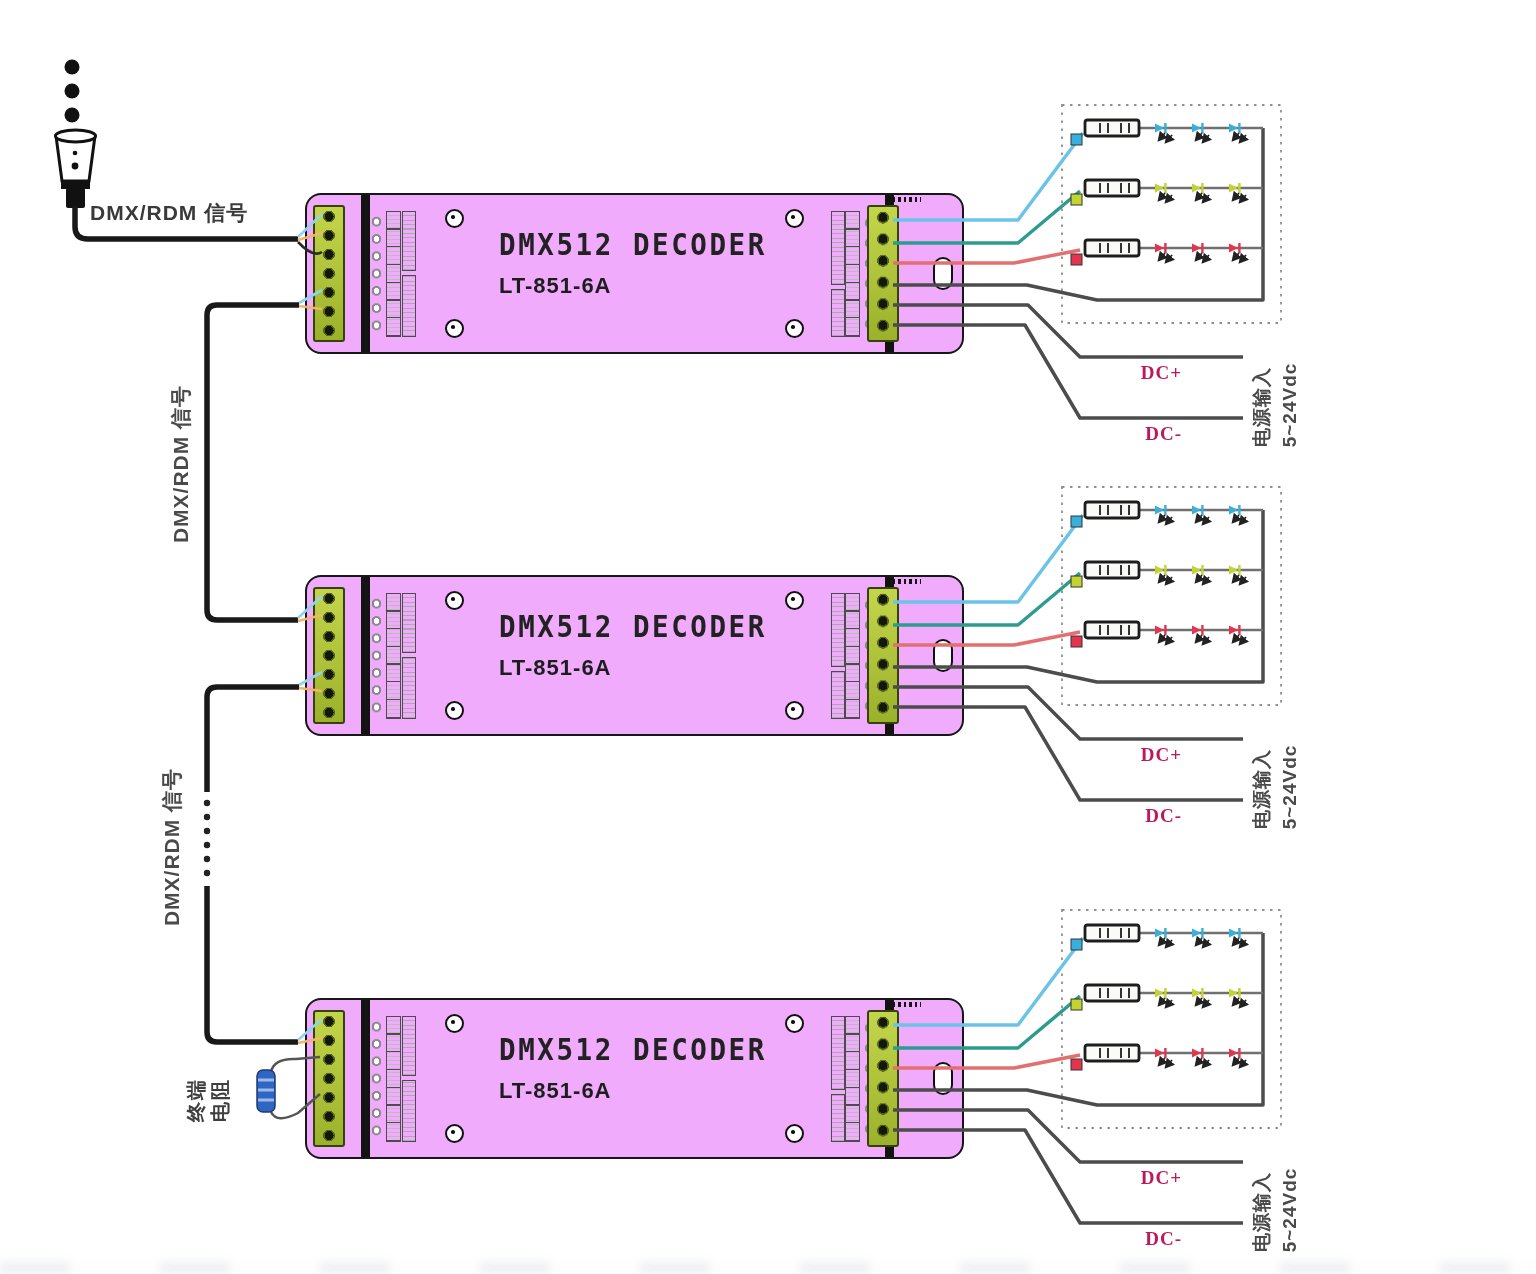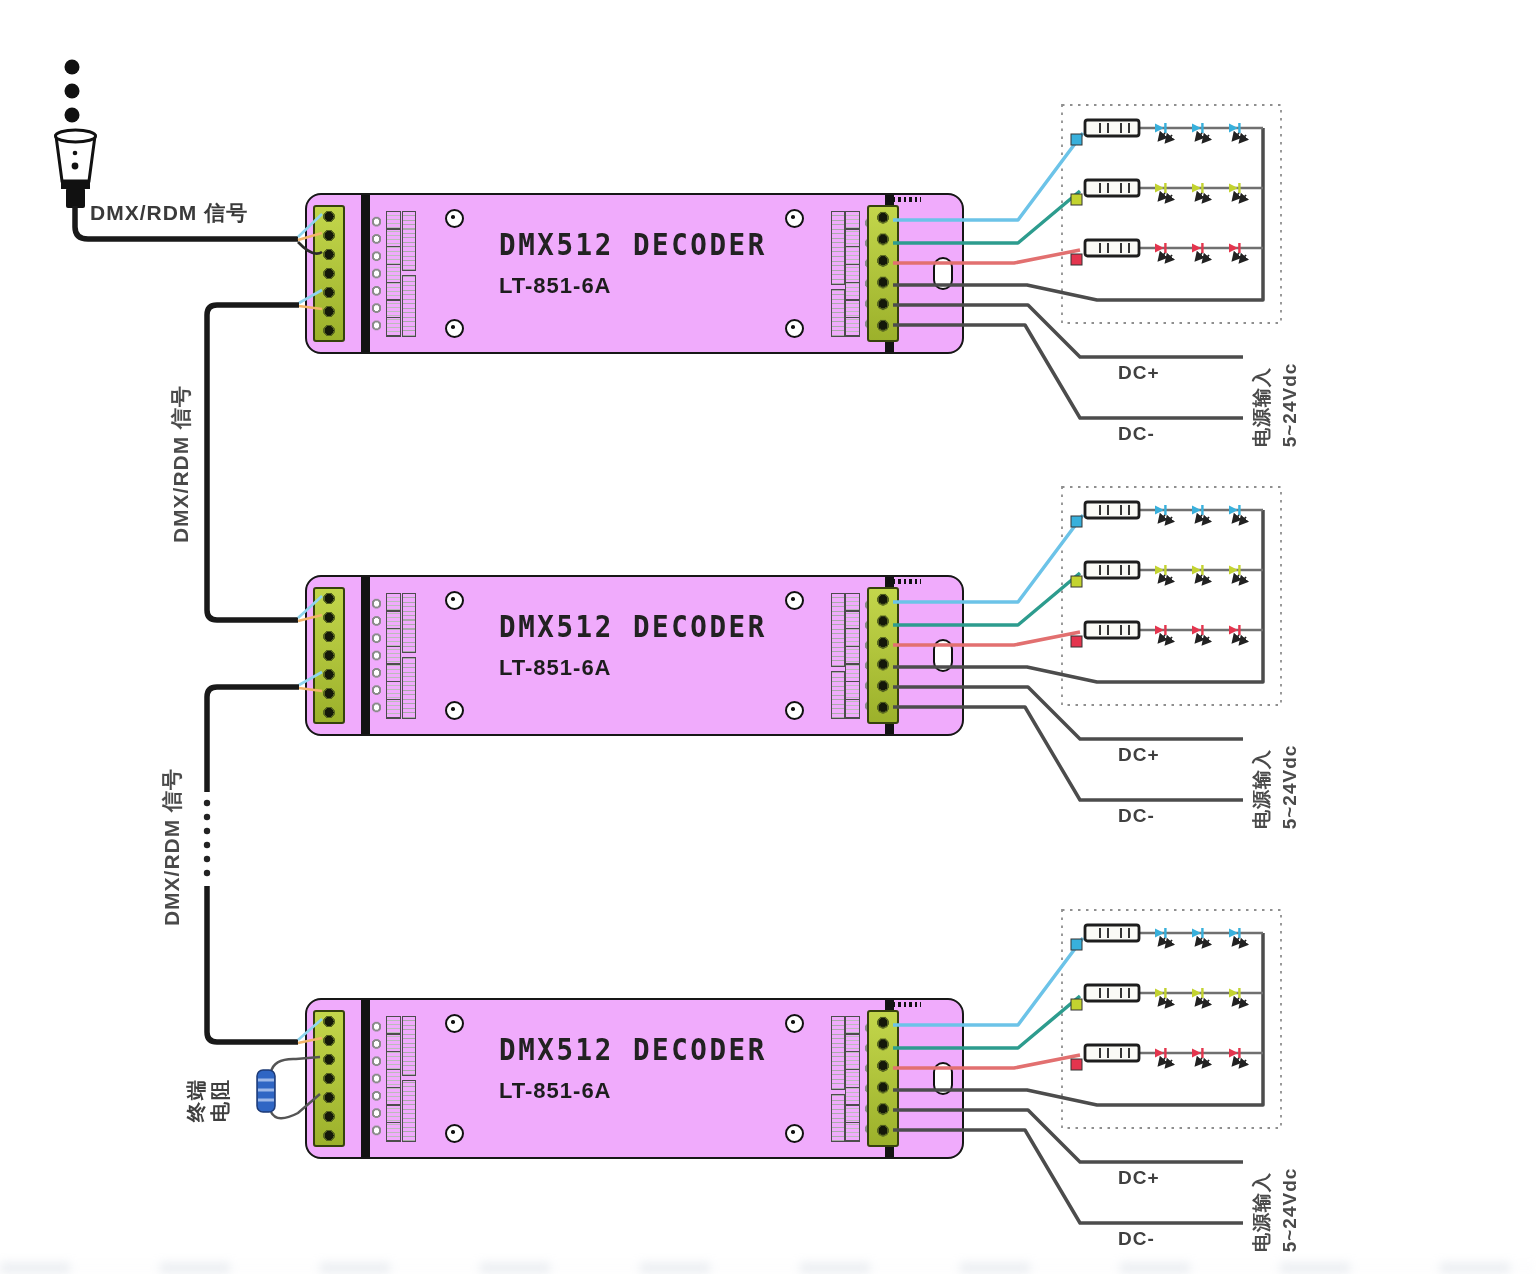--- a/index.html
+++ b/index.html
@@ -32,21 +32,21 @@
   .tblock{position:absolute;width:28px;height:133px;top:12px;border:2px solid #36420c;border-radius:3px;z-index:2;
           background-color:#aec232;background-image:
           radial-gradient(circle at 14px 9.5px,#14180a 0 4.5px,#55641e 4.5px 5.8px,rgba(0,0,0,0) 6px),
           linear-gradient(180deg,#c3d64b,#9cb12b);}
   .tblock.in{left:313px;background-size:28px 19px,28px 133px;}
   .tblock.out{left:867px;background-size:28px 21.6px,28px 133px;background-position:0 1px,0 0;}
   
   .sig-label{font-size:21px;color:#3a3a3a;font-weight:600;letter-spacing:1px;white-space:nowrap;z-index:6;}
   .vlabel{width:300px;text-align:center;font-size:21px;color:#4a4a4a;font-weight:600;letter-spacing:1px;
           transform:rotate(-90deg);white-space:nowrap;z-index:6;}
-  .dclabel{width:64px;text-align:left;font-size:19px;font-weight:700;color:#404040;z-index:6;letter-spacing:1px;}
+  .dclabel{width:64px;text-align:right;font-size:19px;font-weight:700;color:#be185d;z-index:6;letter-spacing:1px;font-family:Liberation Serif, serif;}
   .plabel{width:140px;text-align:center;font-size:19px;color:#4a4a4a;font-weight:600;transform:rotate(-90deg);
           white-space:nowrap;z-index:6;letter-spacing:1px;}
   .term-label{width:84px;height:48px;transform:rotate(-90deg);z-index:6;text-align:center;
               font-size:20px;font-weight:700;color:#3f3f3f;line-height:24px;letter-spacing:2px;}
   svg.layer{position:absolute;left:0;top:0;z-index:4;pointer-events:none;}
   .bottom-smudge{position:absolute;left:0;bottom:0;width:100%;height:12px;opacity:.5;filter:blur(5px);
      background:repeating-linear-gradient(90deg,rgba(150,165,185,.35) 0 70px,rgba(215,215,225,.1) 70px 160px);}
 </style>
 </head>
 <body>

